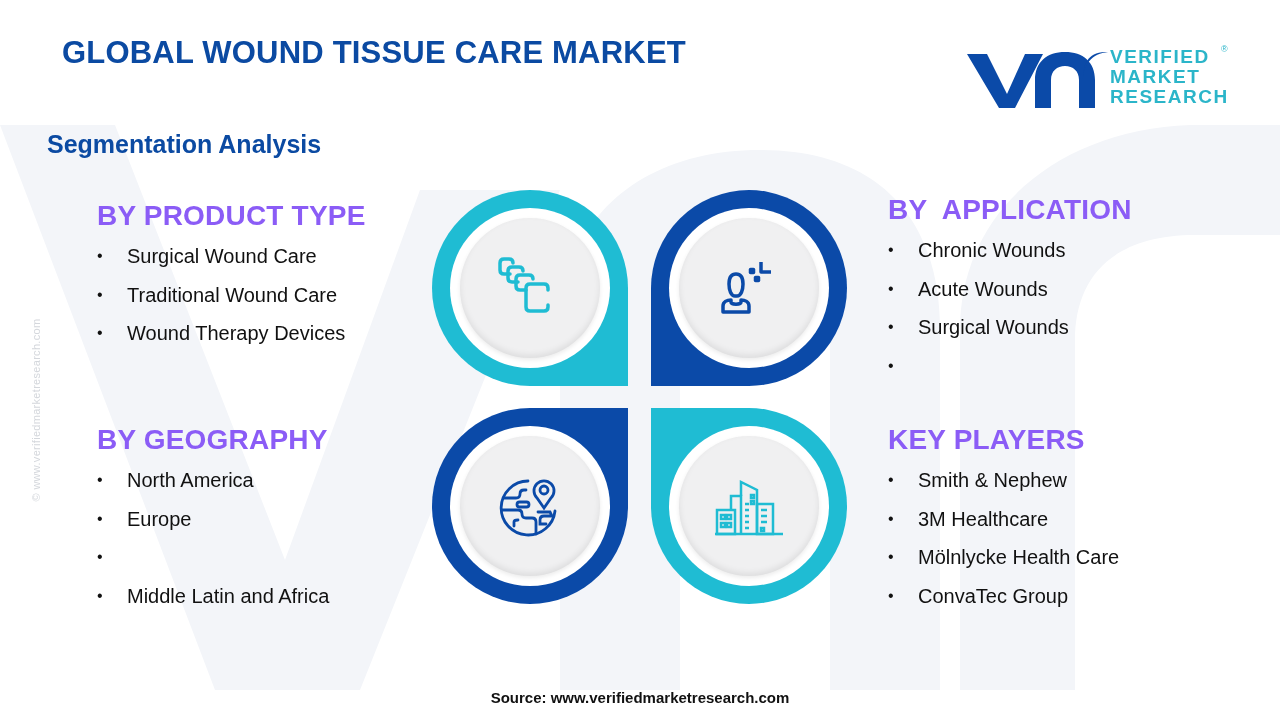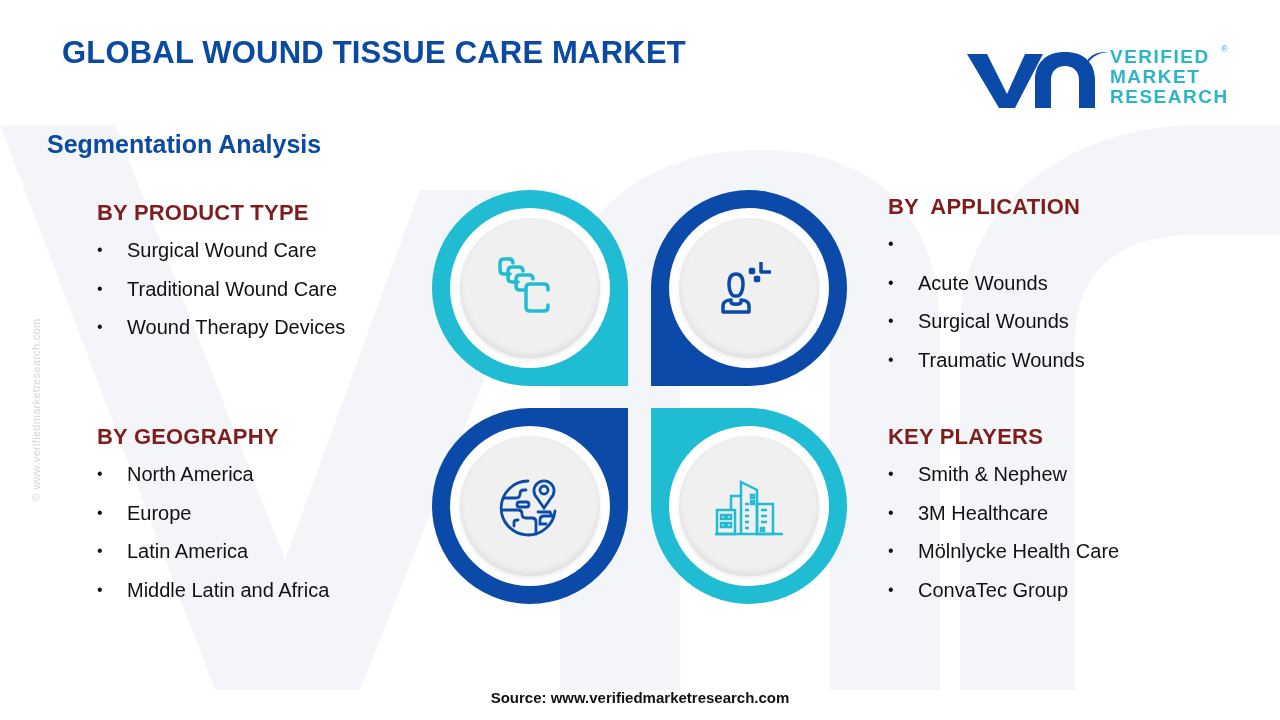--- a/index.html
+++ b/index.html
@@ -25,21 +25,21 @@
   .logo-text span { display: block; }
   .reg { position: absolute; left: 1221px; top: 44px; font-size: 9px; color: #2bb5c9; }
 
   .side-url {
     position: absolute; left: 36px; top: 410px;
     transform: translate(-50%, -50%) rotate(-90deg);
     font-size: 11px; color: #d4d7dc; white-space: nowrap; letter-spacing: 0.3px;
   }
 
   .seg { position: absolute; }
-  .seg h3 { font-size: 22px; font-weight: 700; color: #7f1d1d; margin-bottom: 10px; letter-spacing: 0.2px; white-space: pre; }
+  .seg h3 { font-size: 28px; font-weight: 700; color: #8b5cf6; margin-bottom: 10px; letter-spacing: 0.2px; white-space: pre; }
   .seg ul { list-style: none; }
   .seg li { font-size: 20px; color: #111; height: 38.5px; line-height: 28px; display: flex; }
   .seg li .bullet { width: 30px; font-size: 16px; line-height: 28px; }
 
   .seg-product { left: 97px; top: 200px; }
   .seg-application { left: 888px; top: 194px; }
   .seg-geography { left: 97px; top: 424px; }
   .seg-players { left: 888px; top: 424px; }
 
   .drop { position: absolute; width: 196px; height: 196px; }
@@ -107,50 +107,49 @@
         <span>Wound Therapy Devices</span>
       </li>
   </ul>
 </div>
 
 <div class="seg seg-application">
   <h3>BY  APPLICATION</h3>
   <ul>
     <li>
         <span class="bullet">•</span>
+        <span>Chronic Wounds</span>
       </li>
     <li>
         <span class="bullet">•</span>
         <span>Acute Wounds</span>
       </li>
     <li>
         <span class="bullet">•</span>
         <span>Surgical Wounds</span>
       </li>
     <li>
         <span class="bullet">•</span>
-        <span>Traumatic Wounds</span>
       </li>
   </ul>
 </div>
 
 <div class="seg seg-geography">
   <h3>BY GEOGRAPHY</h3>
   <ul>
     <li>
         <span class="bullet">•</span>
         <span>North America</span>
       </li>
     <li>
         <span class="bullet">•</span>
         <span>Europe</span>
       </li>
     <li>
         <span class="bullet">•</span>
-        <span>Latin America</span>
       </li>
     <li>
         <span class="bullet">•</span>
         <span>Middle Latin and Africa</span>
       </li>
   </ul>
 </div>
 
 <div class="seg seg-players">
   <h3>KEY PLAYERS</h3>

